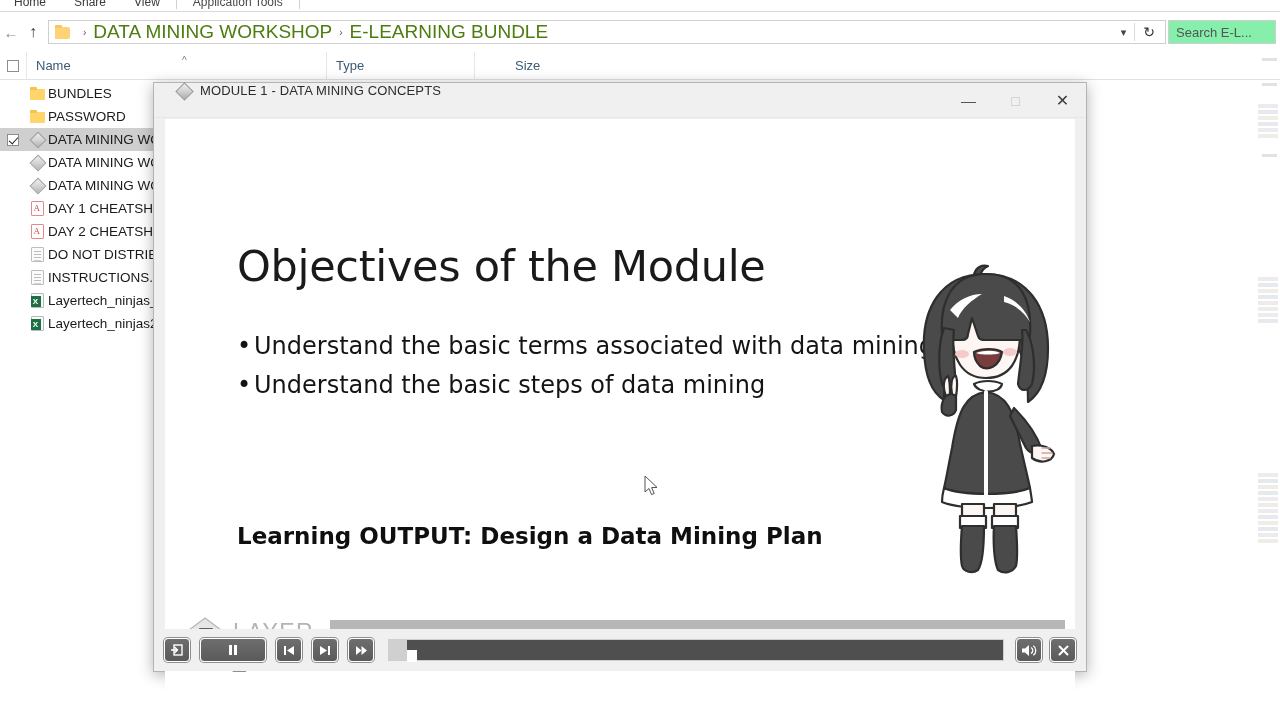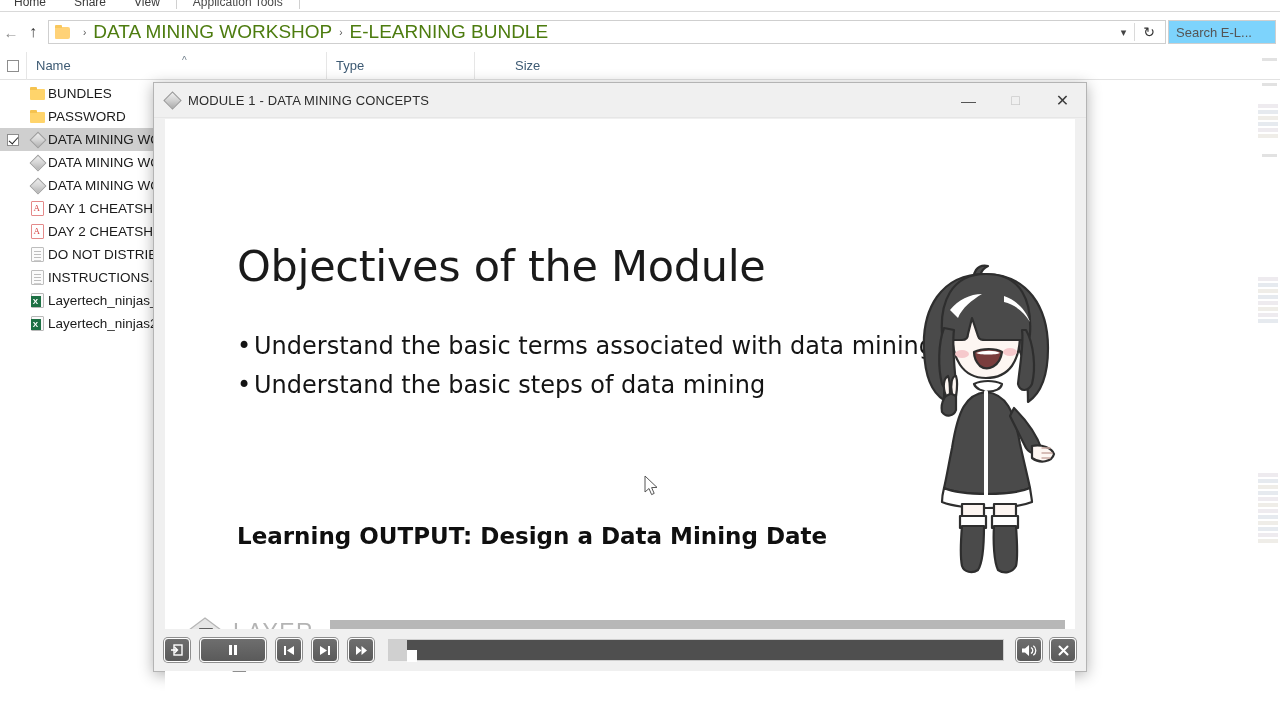--- a/index.html
+++ b/index.html
@@ -57,21 +57,21 @@
   }
   .crumb-item { font-size: 19px; color: #4d7c0f; white-space: nowrap; }
   .crumb-chev { font-size: 10px; color: #555; padding: 0 7px; }
   .crumb-right { margin-left: auto; display: flex; align-items: center; }
   .crumb-down { font-size: 11px; color: #444; padding: 0 8px; }
   .crumb-vline { width: 1px; height: 18px; background: #dadada; }
   .refresh-btn { font-size: 14px; color: #333; padding: 0 8px; }
   .search-box {
     width: 108px; height: 24px; border: 1px solid #cfcfcf; margin-left: 2px; margin-right: 4px;
     display: flex; align-items: center; padding-left: 7px;
-    font-size: 13px; color: #555; background: #7dd3fc; white-space: nowrap; overflow: hidden;
+    font-size: 13px; color: #555; background: #86efac; white-space: nowrap; overflow: hidden;
   }
 
   
   .col-header {
     position: absolute; top: 52px; left: 0; width: 1280px; height: 28px;
     display: flex; align-items: center;
     border-bottom: 1px solid #e2e2e2;
     font-size: 13px; color: #3d5a73;
     background: #fff;
   }
@@ -167,22 +167,23 @@
   .dp-block div:nth-child(2n) { background: #a9b7c9; }
   .dp-block div:nth-child(3n) { background: #c8c0b0; }
 
   
   #player {
     position: absolute; left: 153px; top: 82px; width: 934px; height: 590px;
     background: #f0f0f0; border: 1px solid #b4b4b4;
     box-shadow: 0 3px 14px rgba(0,0,0,0.30);
   }
   .pl-titlebar {
-    height: 35px; background: #f0f0f0; display: flex; align-items: center;
+    height: 35px; background: #f0f0f0; display: flex; 
     border-bottom: 1px solid #e6e6e6;
+    padding-left: 12px;
   }
   .pl-title-icon { width: 16px; height: 16px; margin-left: 10px; position: relative; flex: none; }
   .pl-title-icon:before {
     content: ""; position: absolute; left: 2px; top: 2px; width: 11px; height: 11px;
     background: linear-gradient(135deg,#efefef 0%, #d2d2d2 48%, #ababab 100%);
     border: 1px solid #979797; transform: rotate(45deg);
   }
   .pl-title-text {
     margin-left: 8px; font-size: 13px; color: #2c2c2c; letter-spacing: .15px; white-space: nowrap;
   }
@@ -450,21 +451,21 @@
 
   <div class="slide">
 
     <div class="slide-title">Objectives of the Module</div>
 
     <div class="bullets">
       <div class="bullet">Understand the basic terms associated with data mining</div>
       <div class="bullet">Understand the basic steps of data mining</div>
     </div>
 
-    <div class="learning-output">Learning OUTPUT: Design a Data Mining Date</div>
+    <div class="learning-output">Learning OUTPUT: Design a Data Mining Plan</div>
 
     <svg class="character" viewBox="0 0 170 330">
       <g stroke="#2e2e2e" stroke-width="2.2" stroke-linejoin="round" stroke-linecap="round">
 
         <path d="M76 34 C 70 20, 78 12, 88 14 C 80 18, 78 26, 82 34 Z" fill="#4a4a4a"></path>
 
         <path d="M85 22 C 40 22, 22 58, 24 98 C 25 128, 34 142, 44 148
                  C 44 120, 48 104, 52 96 L 118 96 C 124 106, 128 124, 128 150
                  C 140 142, 148 124, 148 96 C 148 56, 128 22, 85 22 Z" fill="#4a4a4a"></path>
 

